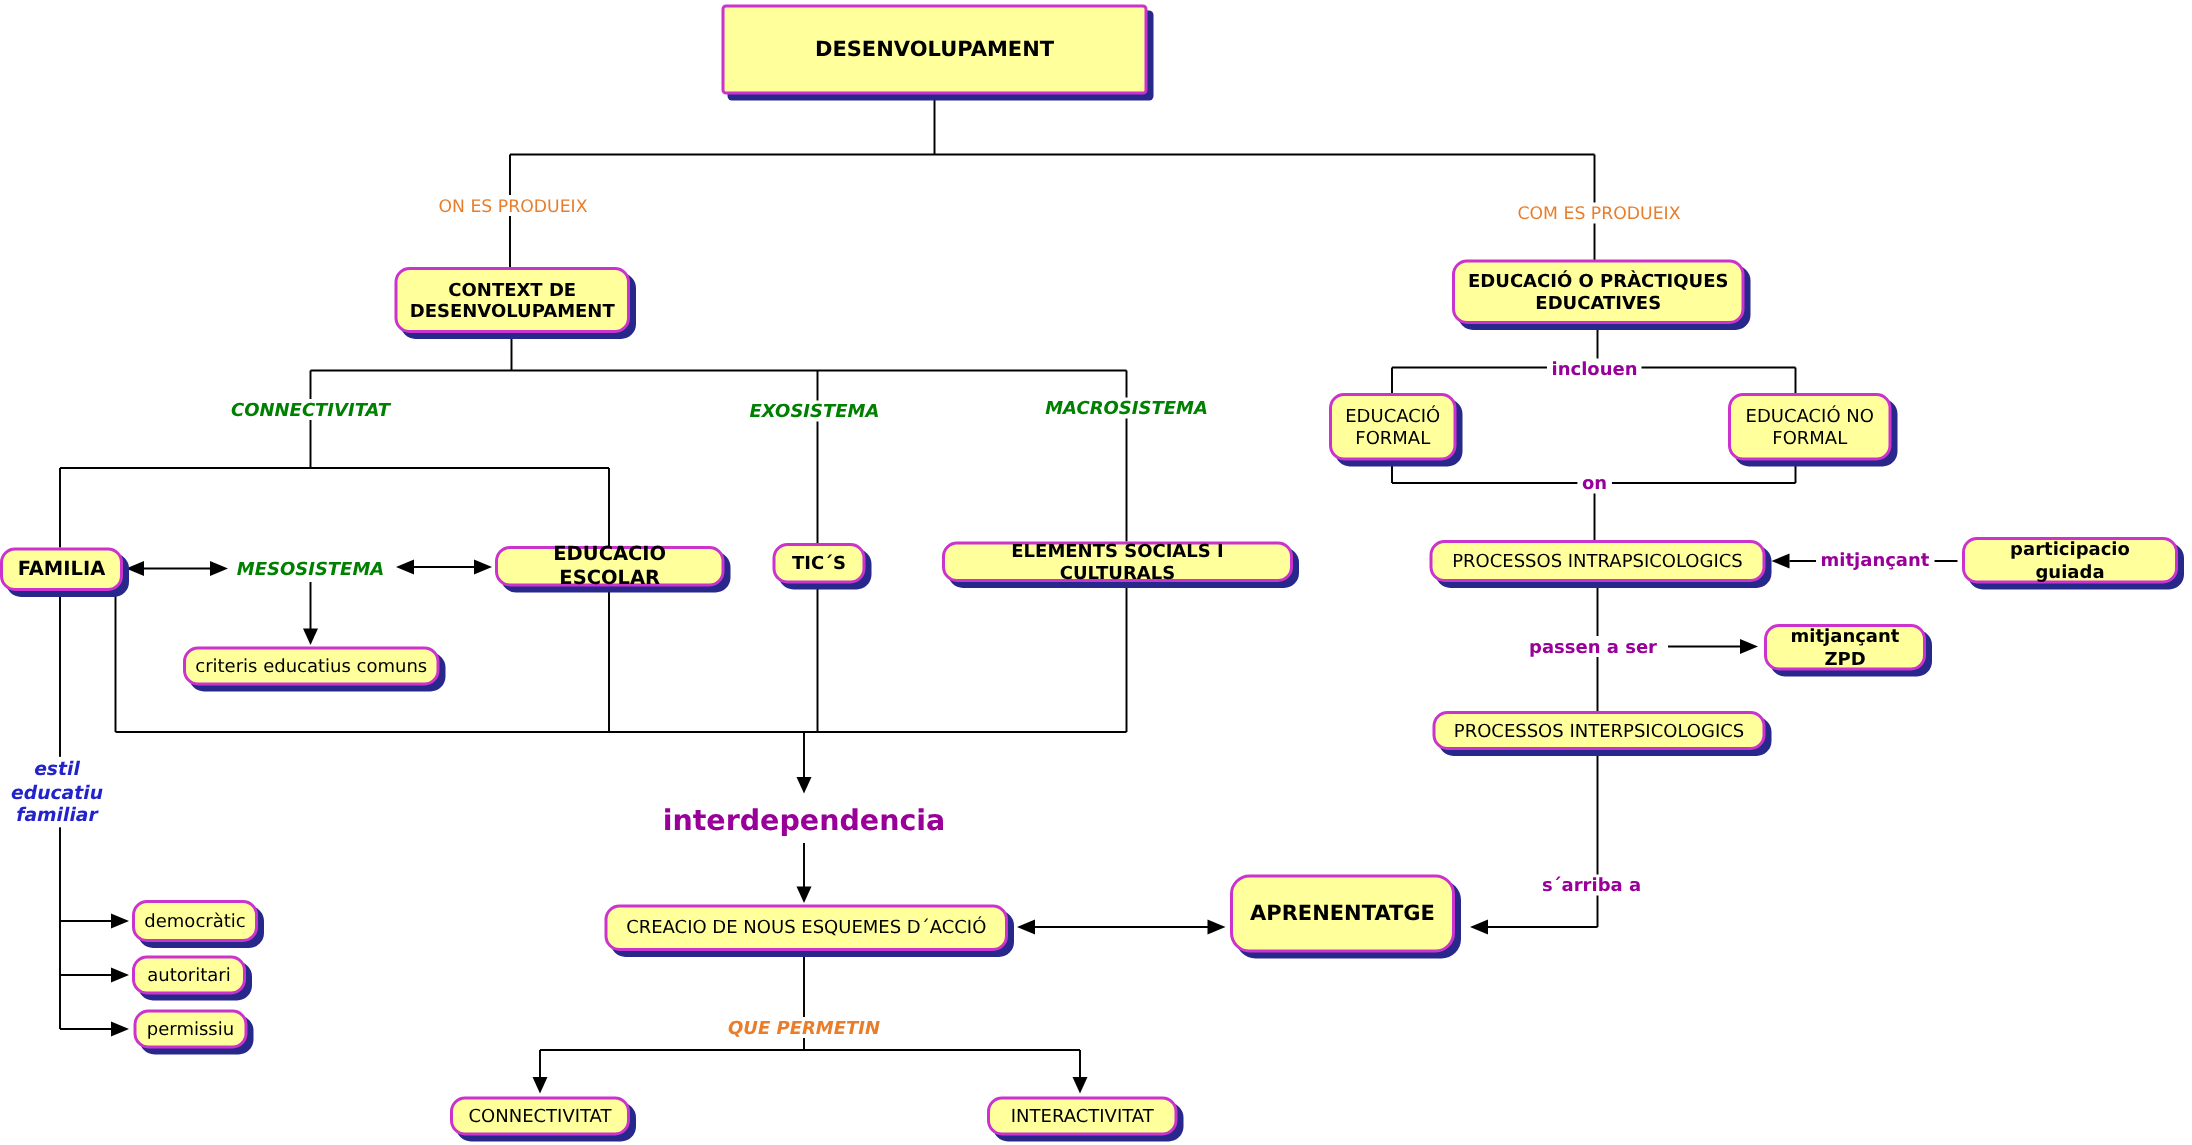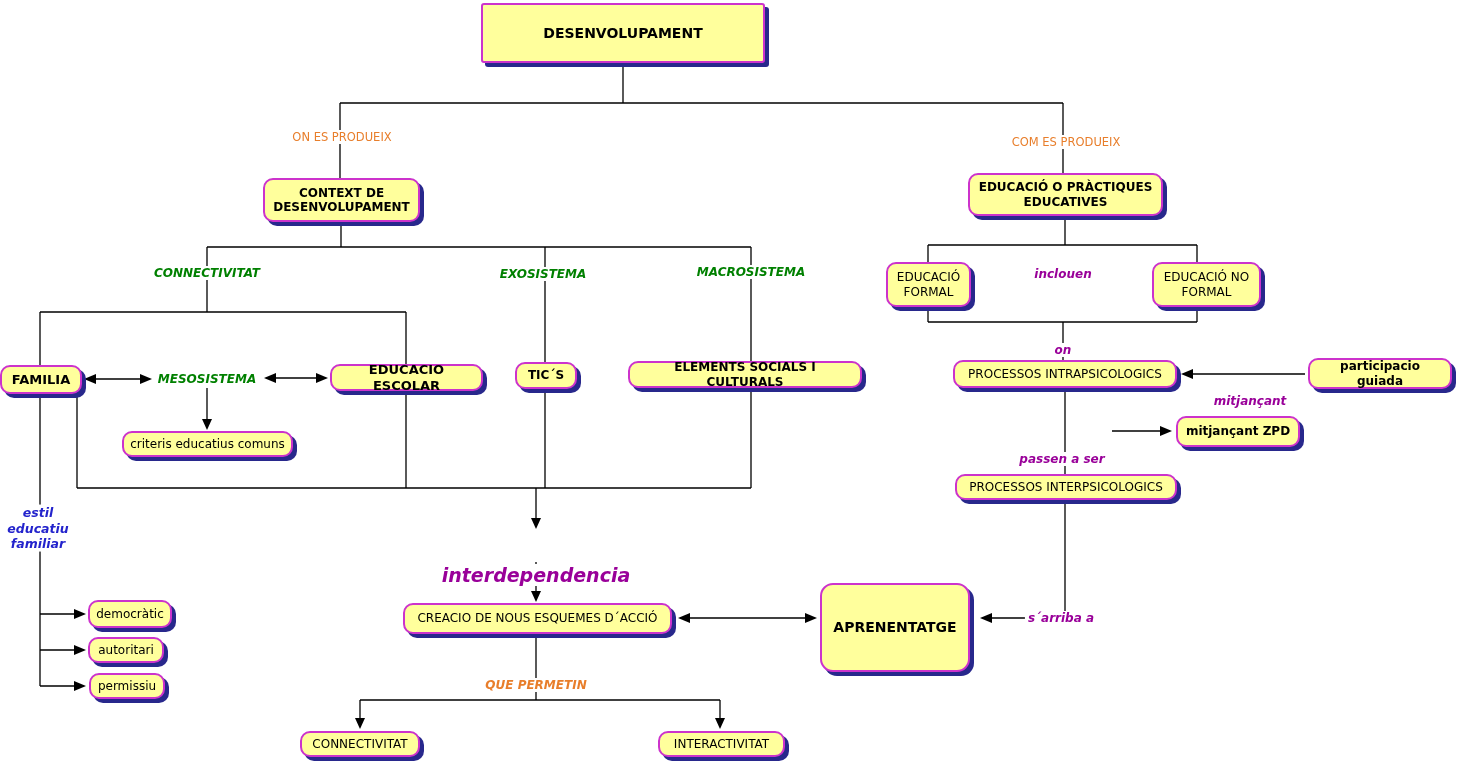--- a/index.html
+++ b/index.html
@@ -19,21 +19,21 @@
     border-radius:10px;color:#000;font-size:12px;line-height:1.2;padding:2px 6px;
   }
   .node.bold{font-weight:bold;}
   .lbl{
     position:absolute;transform:translate(-50%,-50%);
     background:#fff;padding:0 3px;white-space:nowrap;font-size:11.5px;
   }
   .orange{color:var(--label_orange);}
   .orange.bi{font-weight:bold;font-style:italic;font-size:12px;margin-top:10px;}
   .green{color:var(--label_green);font-weight:bold;font-style:italic;font-size:12px;}
-  .purple{color:var(--label_purple);font-weight:bold;font-style:italic;font-size:12px;margin-top:28px;}
+  .purple{color:var(--label_purple);font-weight:bold;font-size:12px;}
   .purple.big{font-size:19px;}
   .blue{color:var(--label_blue);font-weight:bold;font-style:italic;font-size:12.5px;
         white-space:normal;width:72px;line-height:1.25;text-align:center;}
 </style>
 </head>
 <body>
 
 <div id="canvas">
 
   <svg class="wires" width="1461" height="763" viewBox="0 0 1461 763">
@@ -131,33 +131,33 @@
   <div class="node" style="left:122px;top:431px;width:171px;height:26px">criteris educatius comuns</div>
 
   <div class="node" style="left:886px;top:262px;width:85px;height:45px">EDUCACIÓ FORMAL</div>
 
   <div class="node" style="left:1152px;top:262px;width:109px;height:45px">EDUCACIÓ NO FORMAL</div>
 
   <div class="node" style="left:953px;top:360px;width:224px;height:28px">PROCESSOS INTRAPSICOLOGICS</div>
 
   <div class="node bold" style="left:1308px;top:358px;width:144px;height:31px">participacio guiada</div>
 
-  <div class="node bold" style="left:1176px;top:416px;width:124px;height:31px">mitjançant ZPD</div>
+  <div class="node bold" style="left:1176px;top:416px;width:108px;height:31px">mitjançant ZPD</div>
 
   <div class="node" style="left:955px;top:474px;width:222px;height:26px">PROCESSOS INTERPSICOLOGICS</div>
 
   <div class="node" style="left:88px;top:600px;width:84px;height:28px">democràtic</div>
 
   <div class="node" style="left:88px;top:637px;width:76px;height:26px">autoritari</div>
 
   <div class="node" style="left:89px;top:673px;width:76px;height:26px">permissiu</div>
 
   <div class="node" style="left:403px;top:603px;width:269px;height:31px">CREACIO DE NOUS ESQUEMES D´ACCIÓ</div>
 
-  <div class="node bold" style="left:820px;top:583px;width:150px;height:89px;font-size:14px;border-radius:13px">APRENENTATGE</div>
+  <div class="node bold" style="left:820px;top:583px;width:150px;height:52px;font-size:14px;border-radius:13px">APRENENTATGE</div>
 
   <div class="node" style="left:300px;top:731px;width:120px;height:26px">CONNECTIVITAT</div>
 
   <div class="node" style="left:658px;top:731px;width:127px;height:26px">INTERACTIVITAT</div>
 
   <div class="lbl orange" style="left:342px;top:137px">ON ES PRODUEIX</div>
 
   <div class="lbl orange" style="left:1066px;top:142px">COM ES PRODUEIX</div>
 
   <div class="lbl green" style="left:207px;top:273px">CONNECTIVITAT</div>

